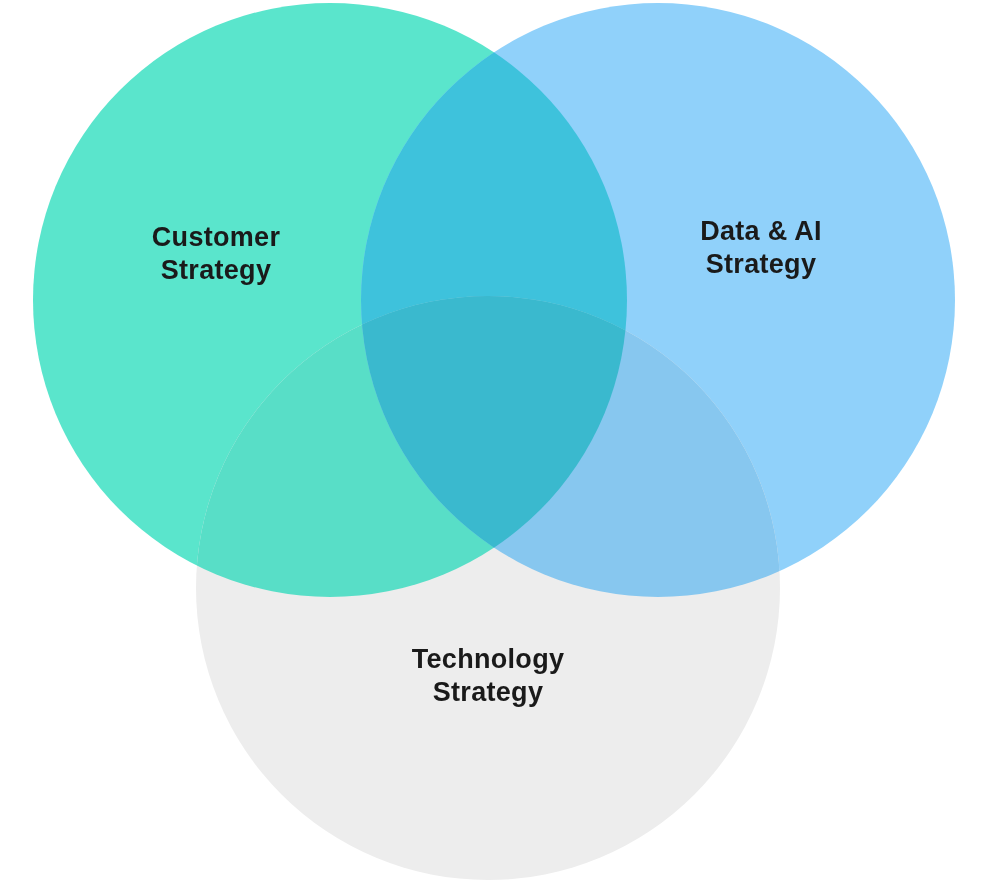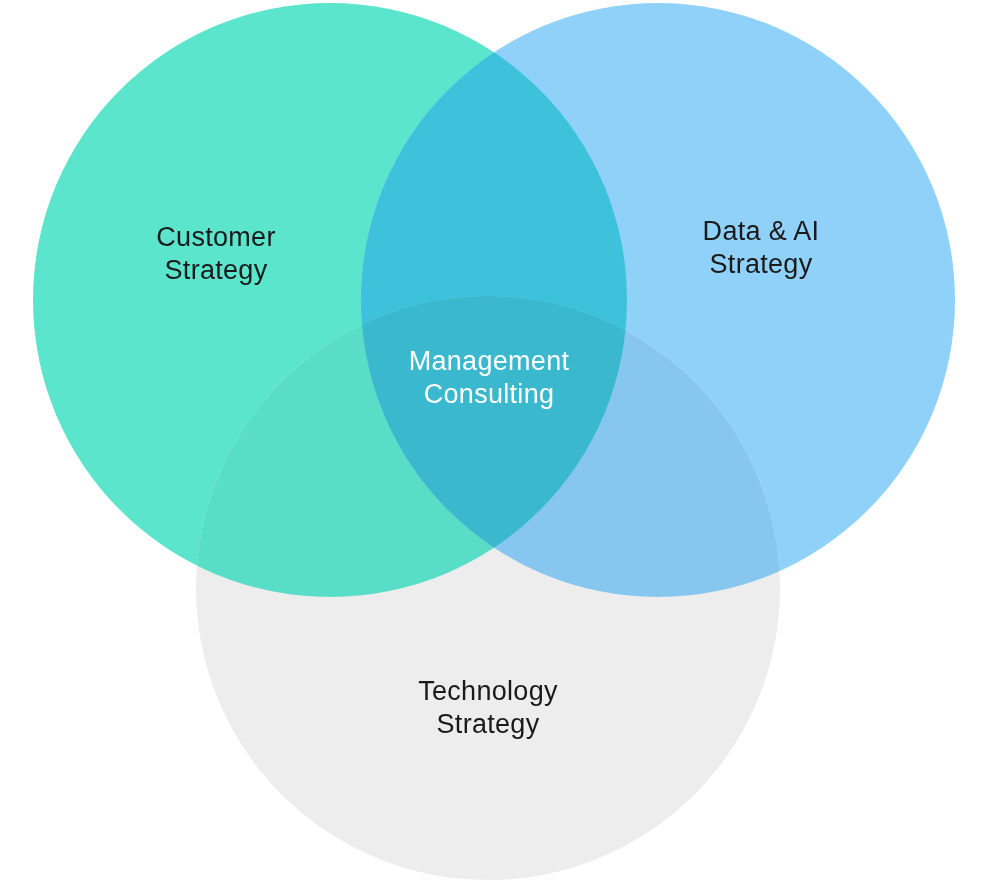--- a/index.html
+++ b/index.html
@@ -20,35 +20,35 @@
   }
   .venn-svg {
     position: absolute;
     left: 0;
     top: 0;
   }
   .label {
     position: absolute;
     transform: translate(-50%, -50%);
     font-size: 27px;
-    font-weight: 400;
+    font-weight: 700;
     line-height: 1.22;
     letter-spacing: 0.3px;
     text-align: center;
     white-space: pre-line;
     color: #1a1a1a;
     user-select: none;
   }
   .label.light {
     color: #ffffff;
   }
   .label.customer   { left: 216px; top: 254px; }
   .label.data-ai    { left: 761px; top: 248px; }
   .label.center     { left: 489px; top: 378px; }
-  .label.technology { left: 488px; top: 708px; }
+  .label.technology { left: 488px; top: 676px; }
 </style>
 </head>
 <body>
 
 <div class="venn-wrap">
 
   <svg class="venn-svg" width="986" height="891" viewBox="0 0 986 891">
     <defs>
       <clipPath id="clipCustomer">
           <circle cx="330" cy="300" r="297"></circle>
@@ -80,19 +80,17 @@
       </g>
     </g>
   </svg>
 
   <div class="label customer">Customer
 Strategy</div>
 
   <div class="label data-ai">Data &amp; AI
 Strategy</div>
 
-  <div class="label center light">Management
-Consulting</div>
 
   <div class="label technology">Technology
 Strategy</div>
 
 </div>
 
 </body></html>

